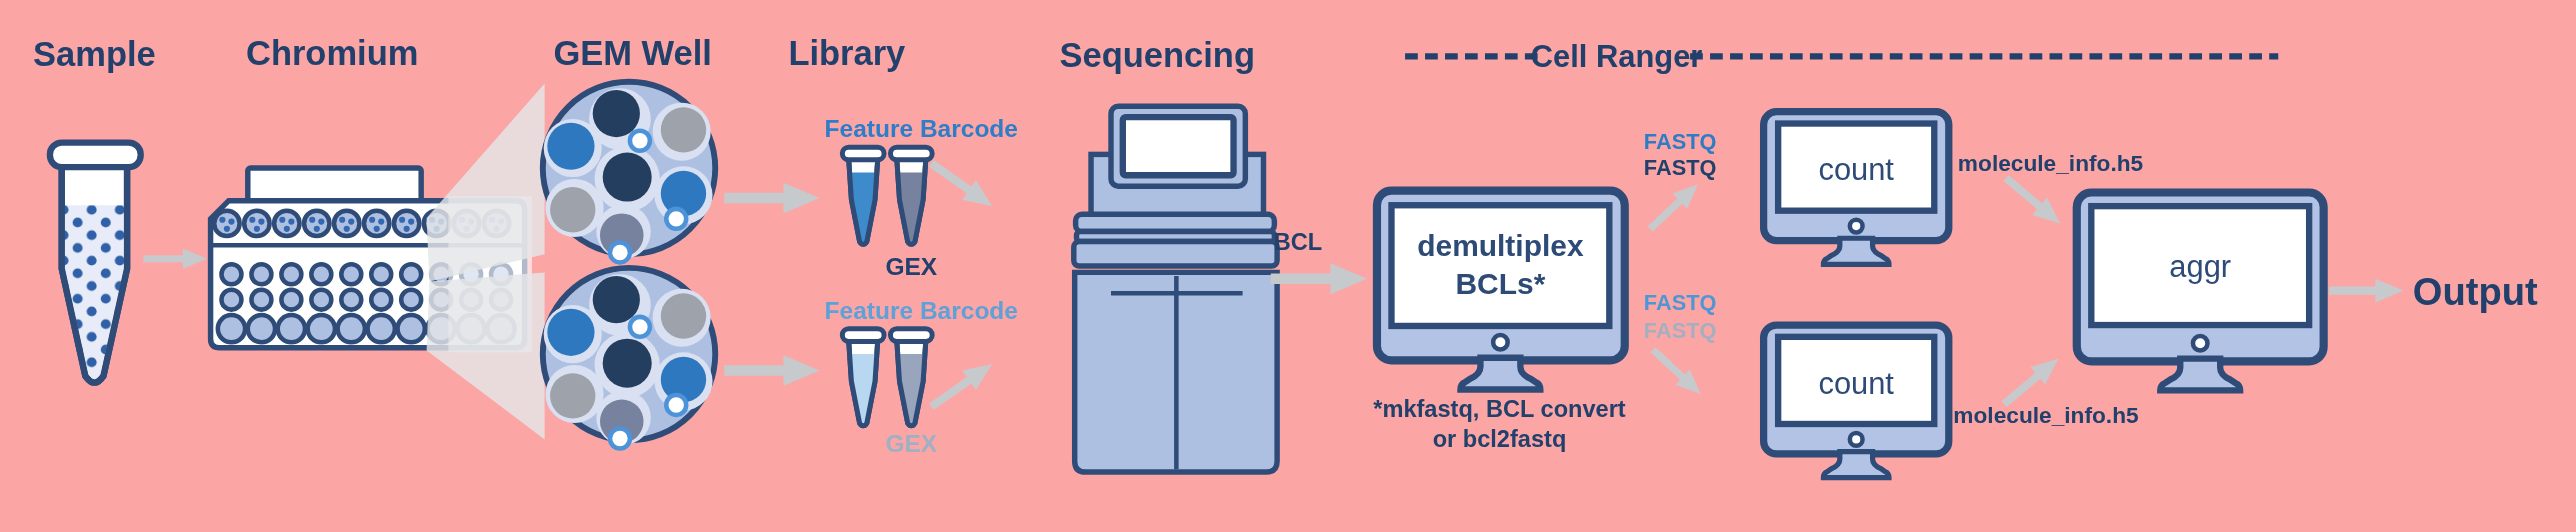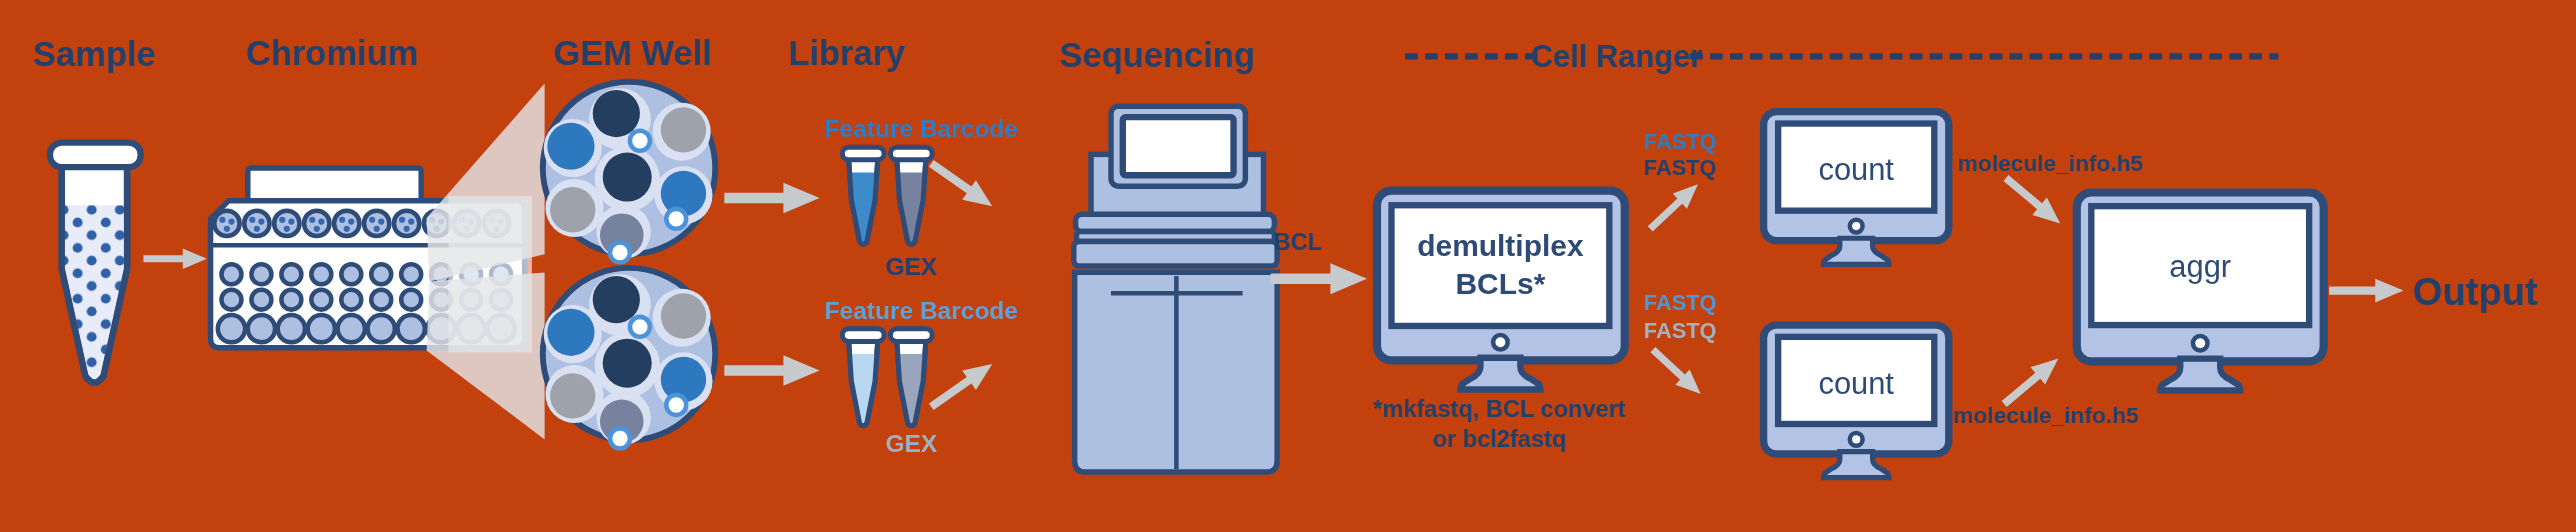--- a/index.html
+++ b/index.html
@@ -1,16 +1,16 @@
 <!DOCTYPE html>
 <html style="font-size:14.5px"><head>
 <meta charset="utf-8">
 <style>
   html,body{margin:0;padding:0;background:#ffffff;}
-  .stage{width:2576px;height:533px;position:relative;background:#c2410c;overflow:hidden;}
+  .stage{width:2576px;height:533px;position:relative;background:#fca5a5;overflow:hidden;}
   svg text{font-family:"Liberation Sans", sans-serif;}
   .t-title{font-size:38px;font-weight:700;fill:#21406B;}
   .t-cr{font-size:34px;font-weight:700;fill:#21406B;}
   .t-lbl{font-size:27px;font-weight:700;}
   .t-fastq{font-size:24px;font-weight:700;}
   .t-mol{font-size:25px;font-weight:700;fill:#21406B;}
   .t-bcl{font-size:26px;font-weight:700;fill:#21406B;}
   .t-screen{font-size:34px;font-weight:400;fill:#2E4A77;}
   .t-demux{font-size:33px;font-weight:700;fill:#2E4A77;}
   .t-foot{font-size:26px;font-weight:700;fill:#21406B;}

